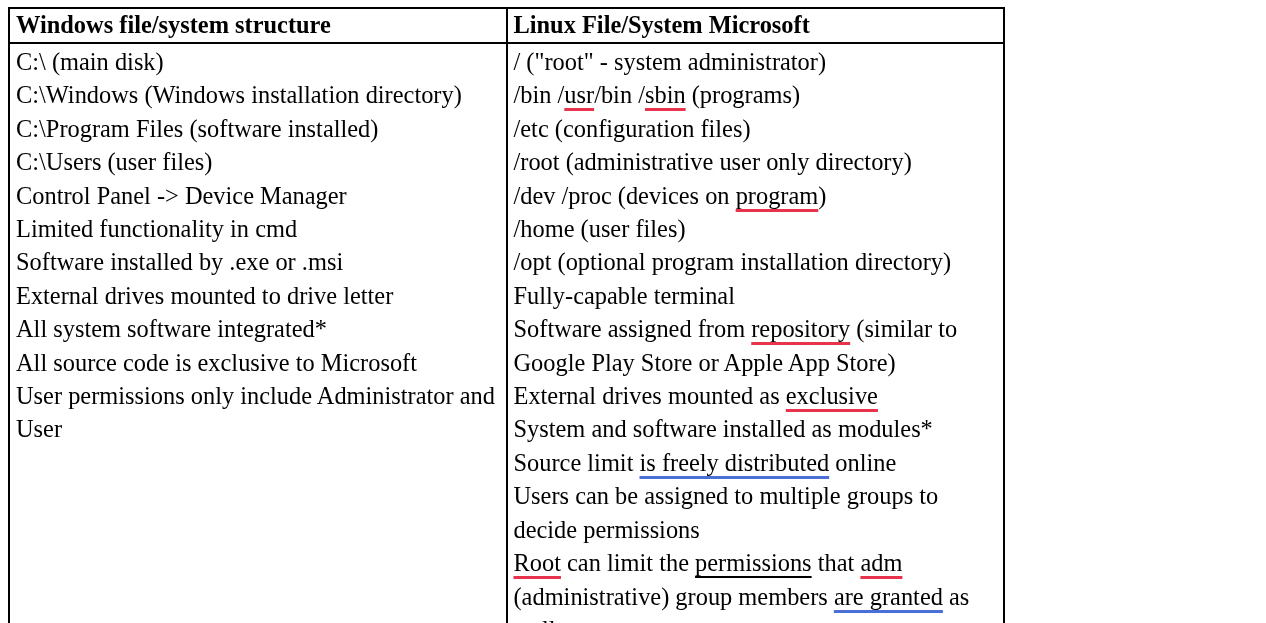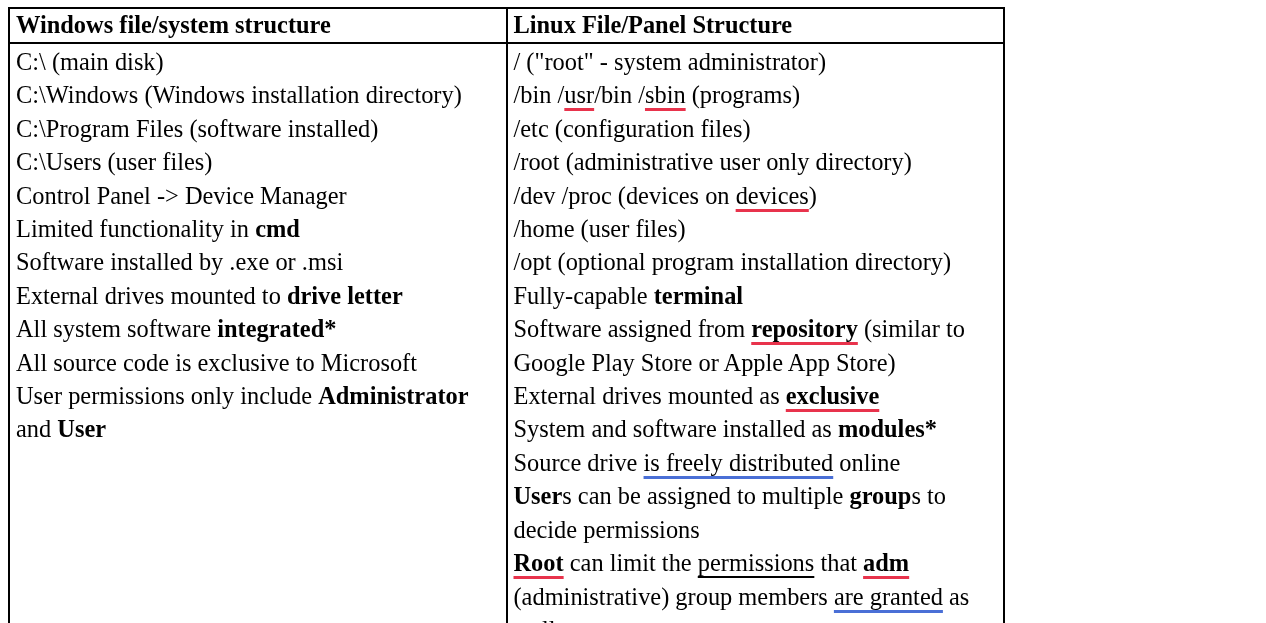--- a/index.html
+++ b/index.html
@@ -43,42 +43,42 @@
     font-weight:bold;
     height:29px;
     line-height:29px;
     white-space:nowrap;
     overflow:hidden;
   }
   .entry{
     line-height:33.4px;
   }
   .b{
-    font-weight:bold;
+    font-weight:normal;
   }
   .u-spell,.u-grammar,.u-refinement{
     text-decoration-line:underline;
     text-decoration-style:solid;
     text-decoration-thickness:3px;
     text-underline-offset:4.5px;
     text-decoration-skip-ink:none;
   }
   .u-spell{ text-decoration-color:var(--u-spell); }
   .u-grammar{ text-decoration-color:var(--u-grammar); }
   .u-refinement{ text-decoration-color:var(--u-refinement);text-decoration:underline; }
 </style>
 </head>
 <body>
 
 <div class="table-wrap">
   <table class="compare">
     <thead>
       <tr>
         <th>Windows file/system structure</th>
-        <th>Linux File/Panel Structure</th>
+        <th>Linux File/System Microsoft</th>
       </tr>
     </thead>
     <tbody>
       <tr>
         <td>
             <div class="entry"><span>C:\ (main disk)</span></div>
             <div class="entry"><span>C:\Windows (Windows installation directory)</span></div>
             <div class="entry"><span>C:\Program Files (software installed)</span></div>
             <div class="entry"><span>C:\Users (user files)</span></div>
             <div class="entry"><span>Control Panel -&gt; Device Manager</span></div>
@@ -87,27 +87,27 @@
             <div class="entry"><span>External drives mounted to </span><span class="b">drive letter</span></div>
             <div class="entry"><span>All system software </span><span class="b">integrated*</span></div>
             <div class="entry"><span>All source code is exclusive to Microsoft</span></div>
             <div class="entry"><span>User permissions only include </span><span class="b">Administrator</span><span> and </span><span class="b">User</span></div>
           </td>
         <td>
             <div class="entry"><span>/ ("root" - system administrator)</span></div>
             <div class="entry"><span>/bin /</span><span class="u-spell">usr</span><span>/bin /</span><span class="u-spell">sbin</span><span> (programs)</span></div>
             <div class="entry"><span>/etc (configuration files)</span></div>
             <div class="entry"><span>/root (administrative user only directory)</span></div>
-            <div class="entry"><span>/dev /proc (devices on </span><span class="u-spell">devices</span><span>)</span></div>
+            <div class="entry"><span>/dev /proc (devices on </span><span class="u-spell">program</span><span>)</span></div>
             <div class="entry"><span>/home (user files)</span></div>
             <div class="entry"><span>/opt (optional program installation directory)</span></div>
             <div class="entry"><span>Fully-capable </span><span class="b">terminal</span></div>
             <div class="entry"><span>Software assigned from </span><span class="b u-spell">repository</span><span> (similar to Google Play Store or Apple App Store)</span></div>
             <div class="entry"><span>External drives mounted as </span><span class="b u-spell">exclusive</span></div>
             <div class="entry"><span>System and software installed as </span><span class="b">modules*</span></div>
-            <div class="entry"><span>Source drive </span><span class="u-grammar">is freely distributed</span><span> online</span></div>
+            <div class="entry"><span>Source limit </span><span class="u-grammar">is freely distributed</span><span> online</span></div>
             <div class="entry"><span class="b">User</span><span>s can be assigned to multiple </span><span class="b">group</span><span>s to decide permissions</span></div>
             <div class="entry"><span class="b u-spell">Root</span><span> can limit the </span><span class="u-refinement">permissions</span><span> that </span><span class="b u-spell">adm</span><span> (administrative) group members </span><span class="u-grammar">are granted</span><span> as well</span></div>
           </td>
       </tr>
     </tbody>
   </table>
 </div>
 
 </body></html>

